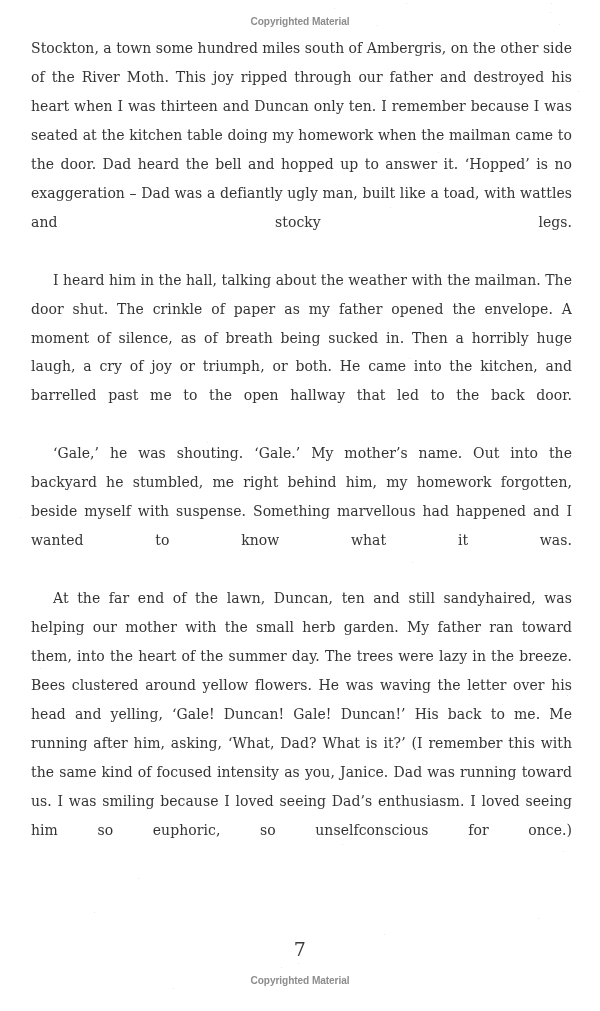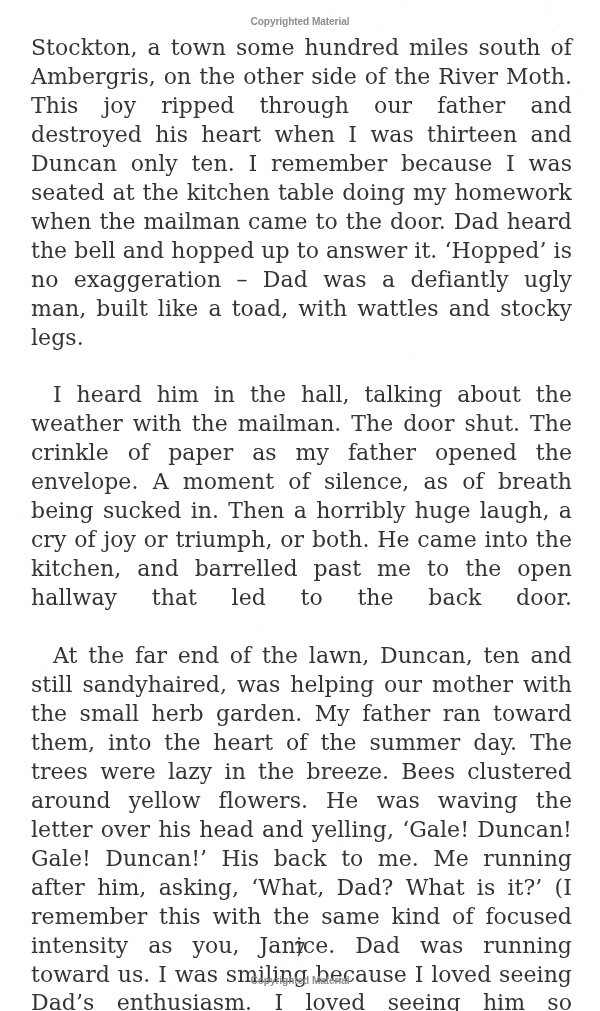--- a/index.html
+++ b/index.html
@@ -46,21 +46,21 @@
     position: absolute;
     left: 31px;
     top: 34px;
     width: 541px;
   }
 
   .para {
     margin: 0;
     text-align: justify;
     text-justify: inter-word;
-    font-size: 22px;
+    font-size: 14px;
     line-height: 28.95px;
     color: #343434;
     hyphens: manual;
     word-spacing: -0.2px;
     letter-spacing: 0.05px;
   }
   .para.indent {
     text-indent: 22px;
   }
   
@@ -144,20 +144,21 @@
       <i style="left:334px;top:8px"></i>
       <i style="left:508px;top:740px"></i>
       <i style="left:281px;top:967px"></i>
     </div>
 
   <div class="watermark watermark-top">Copyrighted Material</div>
 
   <div class="textblock">
     <p class="para">Stockton, a town some hundred miles south of Ambergris, on the other side of the River Moth. This joy ripped through our father and destroyed his heart when I was thirteen and Duncan only ten. I remember because I was seated at the kitchen table doing my homework when the mailman came to the door. Dad heard the bell and hopped up to answer it. ‘Hopped’ is no exaggeration – Dad was a defiantly ugly man, built like a toad, with wattles and stocky legs.</p>
     <p class="para indent">I heard him in the hall, talking about the weather with the mailman. The door shut. The crinkle of paper as my father opened the envelope. A moment of silence, as of breath being sucked in. Then a horribly huge laugh, a cry of joy or triumph, or both. He came into the kitchen, and barrelled past me to the open hallway that led to the back door.</p>
+    <p class="para indent">‘Gale,’ he was shouting. ‘Gale.’ My mother’s name. Out into the backyard he stumbled, me right behind him, my homework forgotten, beside myself with suspense. Some­thing marvellous had happened and I wanted to know what it was.</p>
     <p class="para indent">At the far end of the lawn, Duncan, ten and still sandy­haired, was helping our mother with the small herb garden. My father ran toward them, into the heart of the summer day. The trees were lazy in the breeze. Bees clustered around yellow flowers. He was waving the letter over his head and yelling, ‘Gale! Duncan! Gale! Duncan!’ His back to me. Me running after him, asking, ‘What, Dad? What is it?’ (I remember this with the same kind of focused intensity as you, Janice. Dad was running toward us. I was smiling because I loved seeing Dad’s enthusiasm. I loved seeing him so euphoric, so unselfconscious for once.)</p>
 
   </div>
 
   <div class="folio">7</div>
 
   <div class="watermark watermark-bottom">Copyrighted Material</div>
 
 </div>
 

